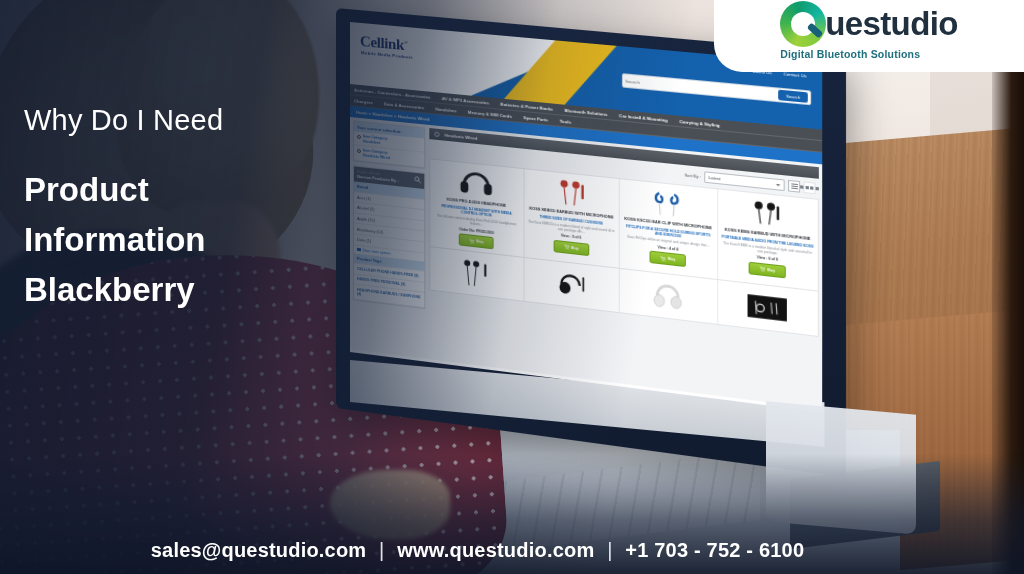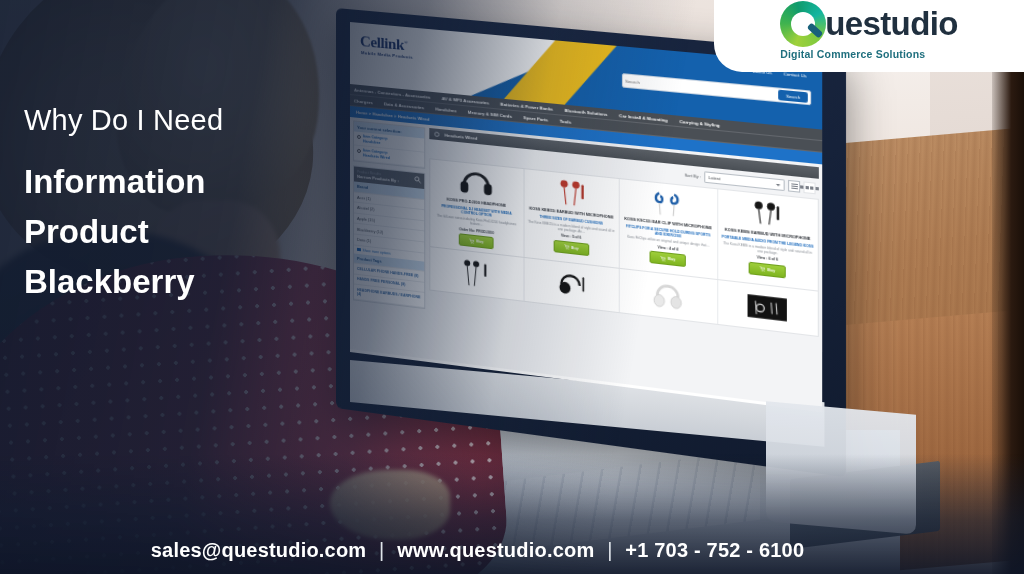--- a/index.html
+++ b/index.html
@@ -257,21 +257,21 @@
     display:inline-flex; align-items:center; justify-content:center; gap:2px;
     background:linear-gradient(180deg,#9ece3a,#7fb520); color:#fff;
     font-size:3.6px; font-weight:bold; padding:2.5px 9px; border-radius:2px;
     border:.5px solid #6f a0 1c; border:.5px solid #6fa01c;
   }
   .row2 { display:grid; grid-template-columns:repeat(4,1fr); background:#fff; border:.5px solid #e3e5e8; border-top:none; }
   .row2 .card-img { height:34px; }
 
   
   #headline { position:absolute; left:24px; top:104px; width:330px; color:#fff; }
-  #headline .l1 { font-size:29px; font-weight:300; letter-spacing:.2px; margin-bottom:20px; }
+  #headline .l1 { font-size:29px; font-weight:300; letter-spacing:.2px; margin-bottom:28px; }
   #headline .big { font-size:33px; font-weight:bold; line-height:1.52; }
 
   
   #logocard {
     position:absolute; right:0; top:-34px; width:310px; height:106px;
     background:#fff; border-radius:0 0 0 28px;
     display:flex; align-items:flex-end; justify-content:center;
     padding-bottom:12px;
   }
   .q-wrap { display:flex; align-items:center; gap:1px; }
@@ -581,37 +581,37 @@
   </div>
   <div class="mon-stand"></div>
 </div>
 
 <div class="scrim"></div>
 <div class="scrim-bottom"></div>
 
 <div id="headline">
   <div class="l1">Why Do I Need</div>
   <div class="big">
+    <div>Product</div>
     <div>Information</div>
-    <div>Product</div>
     <div>Blackberry</div>
   </div>
 </div>
 
 <div id="logocard">
   <div>
     <div class="q-wrap">
       <div class="q-mark">
         <div class="q-ring"></div>
         <div class="q-hole"></div>
         <div class="q-tail"></div>
       </div>
       <div class="q-text">uestudio</div>
     </div>
-    <div class="q-sub">Digital Commerce Solutions</div>
+    <div class="q-sub">Digital Bluetooth Solutions</div>
   </div>
 </div>
 
 <div id="footer">
   <span>sales@questudio.com</span>
   <span class="sep">|</span>
   <span>www.questudio.com</span>
   <span class="sep">|</span>
   <span>+1  703 - 752 - 6100</span>
 </div>

